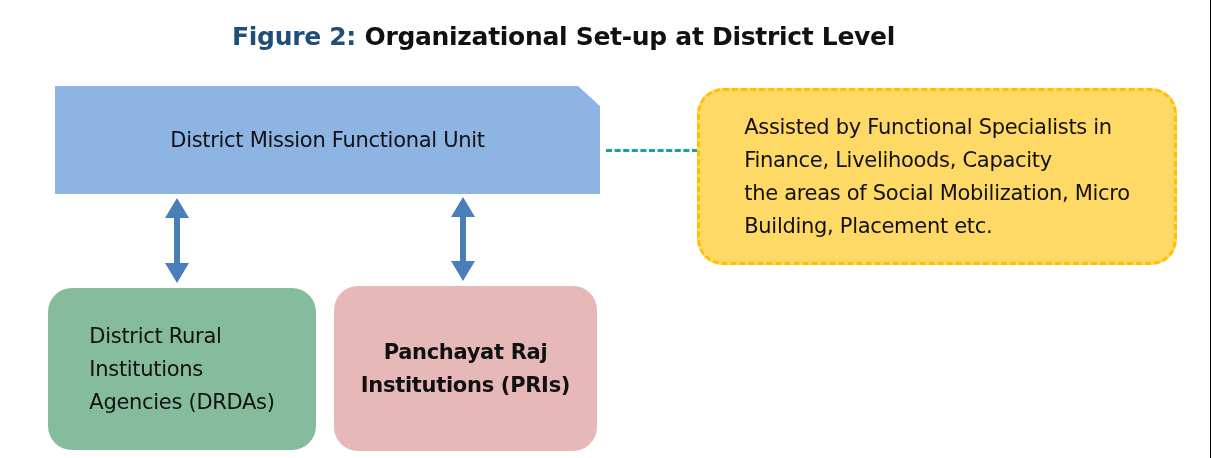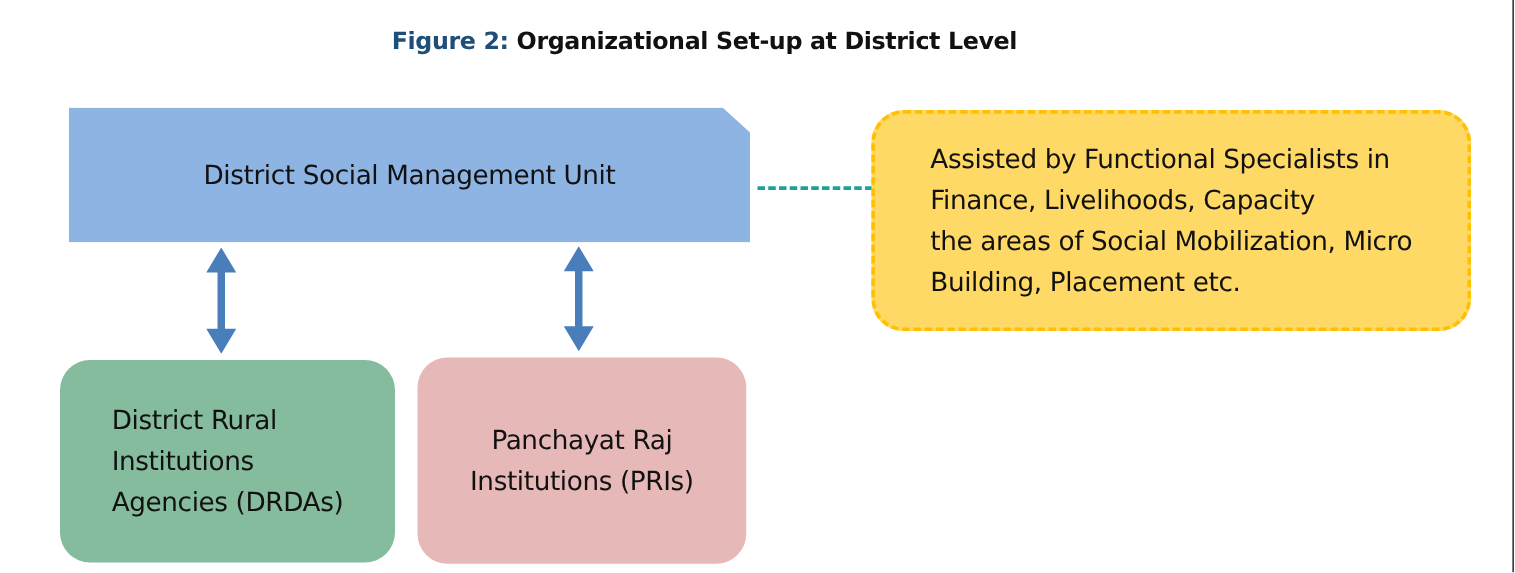--- a/index.html
+++ b/index.html
@@ -14,21 +14,21 @@
     overflow: hidden;
     font-family: "DejaVu Sans", sans-serif;
     color: #111111;
   }
   .title {
     position: absolute;
     left: 0;
     top: 22px;
     width: 1127px;
     text-align: center;
-    font-size: 19px;
+    font-size: 25px;
     font-weight: bold;
     letter-spacing: -0.3px;
     color: #111111;
   }
   .title .fig-label { color: #1f4e79; }
 
   .dmmu-box {
     position: absolute;
     left: 55px;
     top: 86px;
@@ -103,41 +103,42 @@
     height: 165px;
     background: #e6b8b7;
     border-radius: 24px;
     display: flex;
     align-items: center;
     justify-content: center;
     text-align: center;
     font-size: 21px;
     line-height: 33px;
     letter-spacing: -0.3px;
+    font-weight: bold;
   }
   .page-edge {
     position: absolute;
     left: 1210px;
     top: 0;
     width: 1px;
     height: 458px;
     background: #000000;
   }
   .line { display: block; white-space: nowrap; }
 </style>
 </head>
 <body>
 
 <div class="title">
   <span class="fig-label">Figure 2:</span>
   <span>Organizational Set-up at District Level</span>
 </div>
 
 <div class="dmmu-box">
-  <span class="line">District Social Management Unit</span>
+  <span class="line">District Mission Functional Unit</span>
 </div>
 
 <div class="connector-dashed"></div>
 
 <div class="specialists-box">
   <div>
     <span class="line">Assisted by Functional Specialists in</span>
     <span class="line">Finance, Livelihoods, Capacity</span>
     <span class="line">the areas of Social Mobilization, Micro</span>
     <span class="line">Building, Placement etc.</span>

